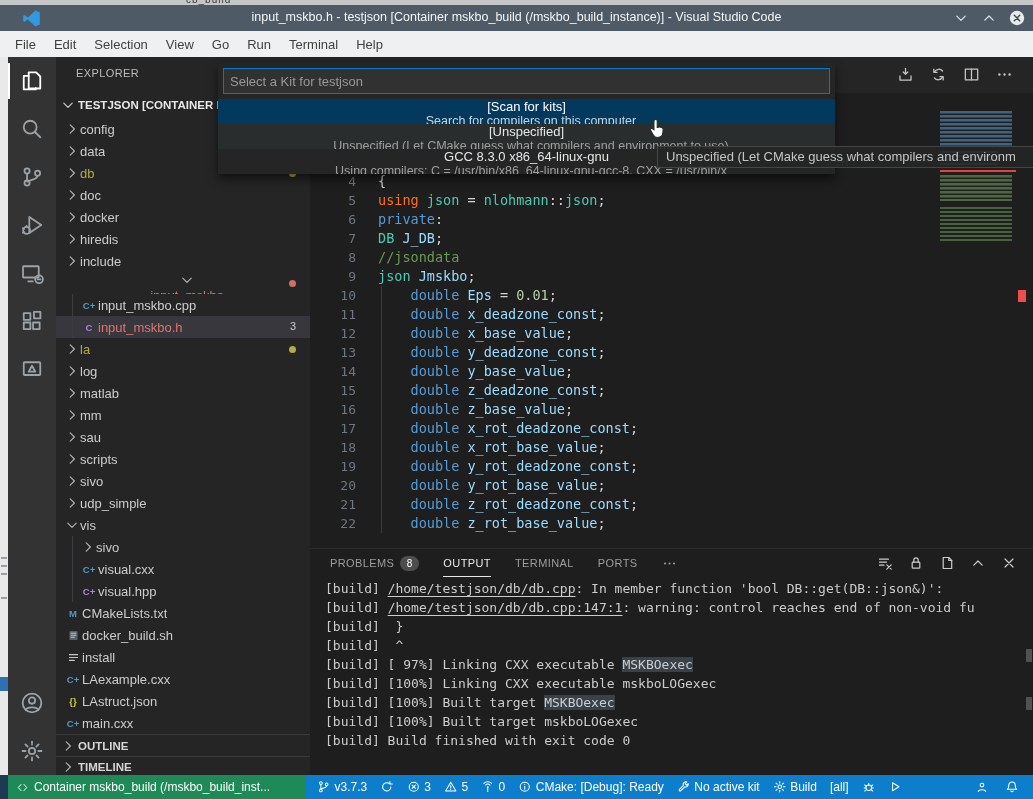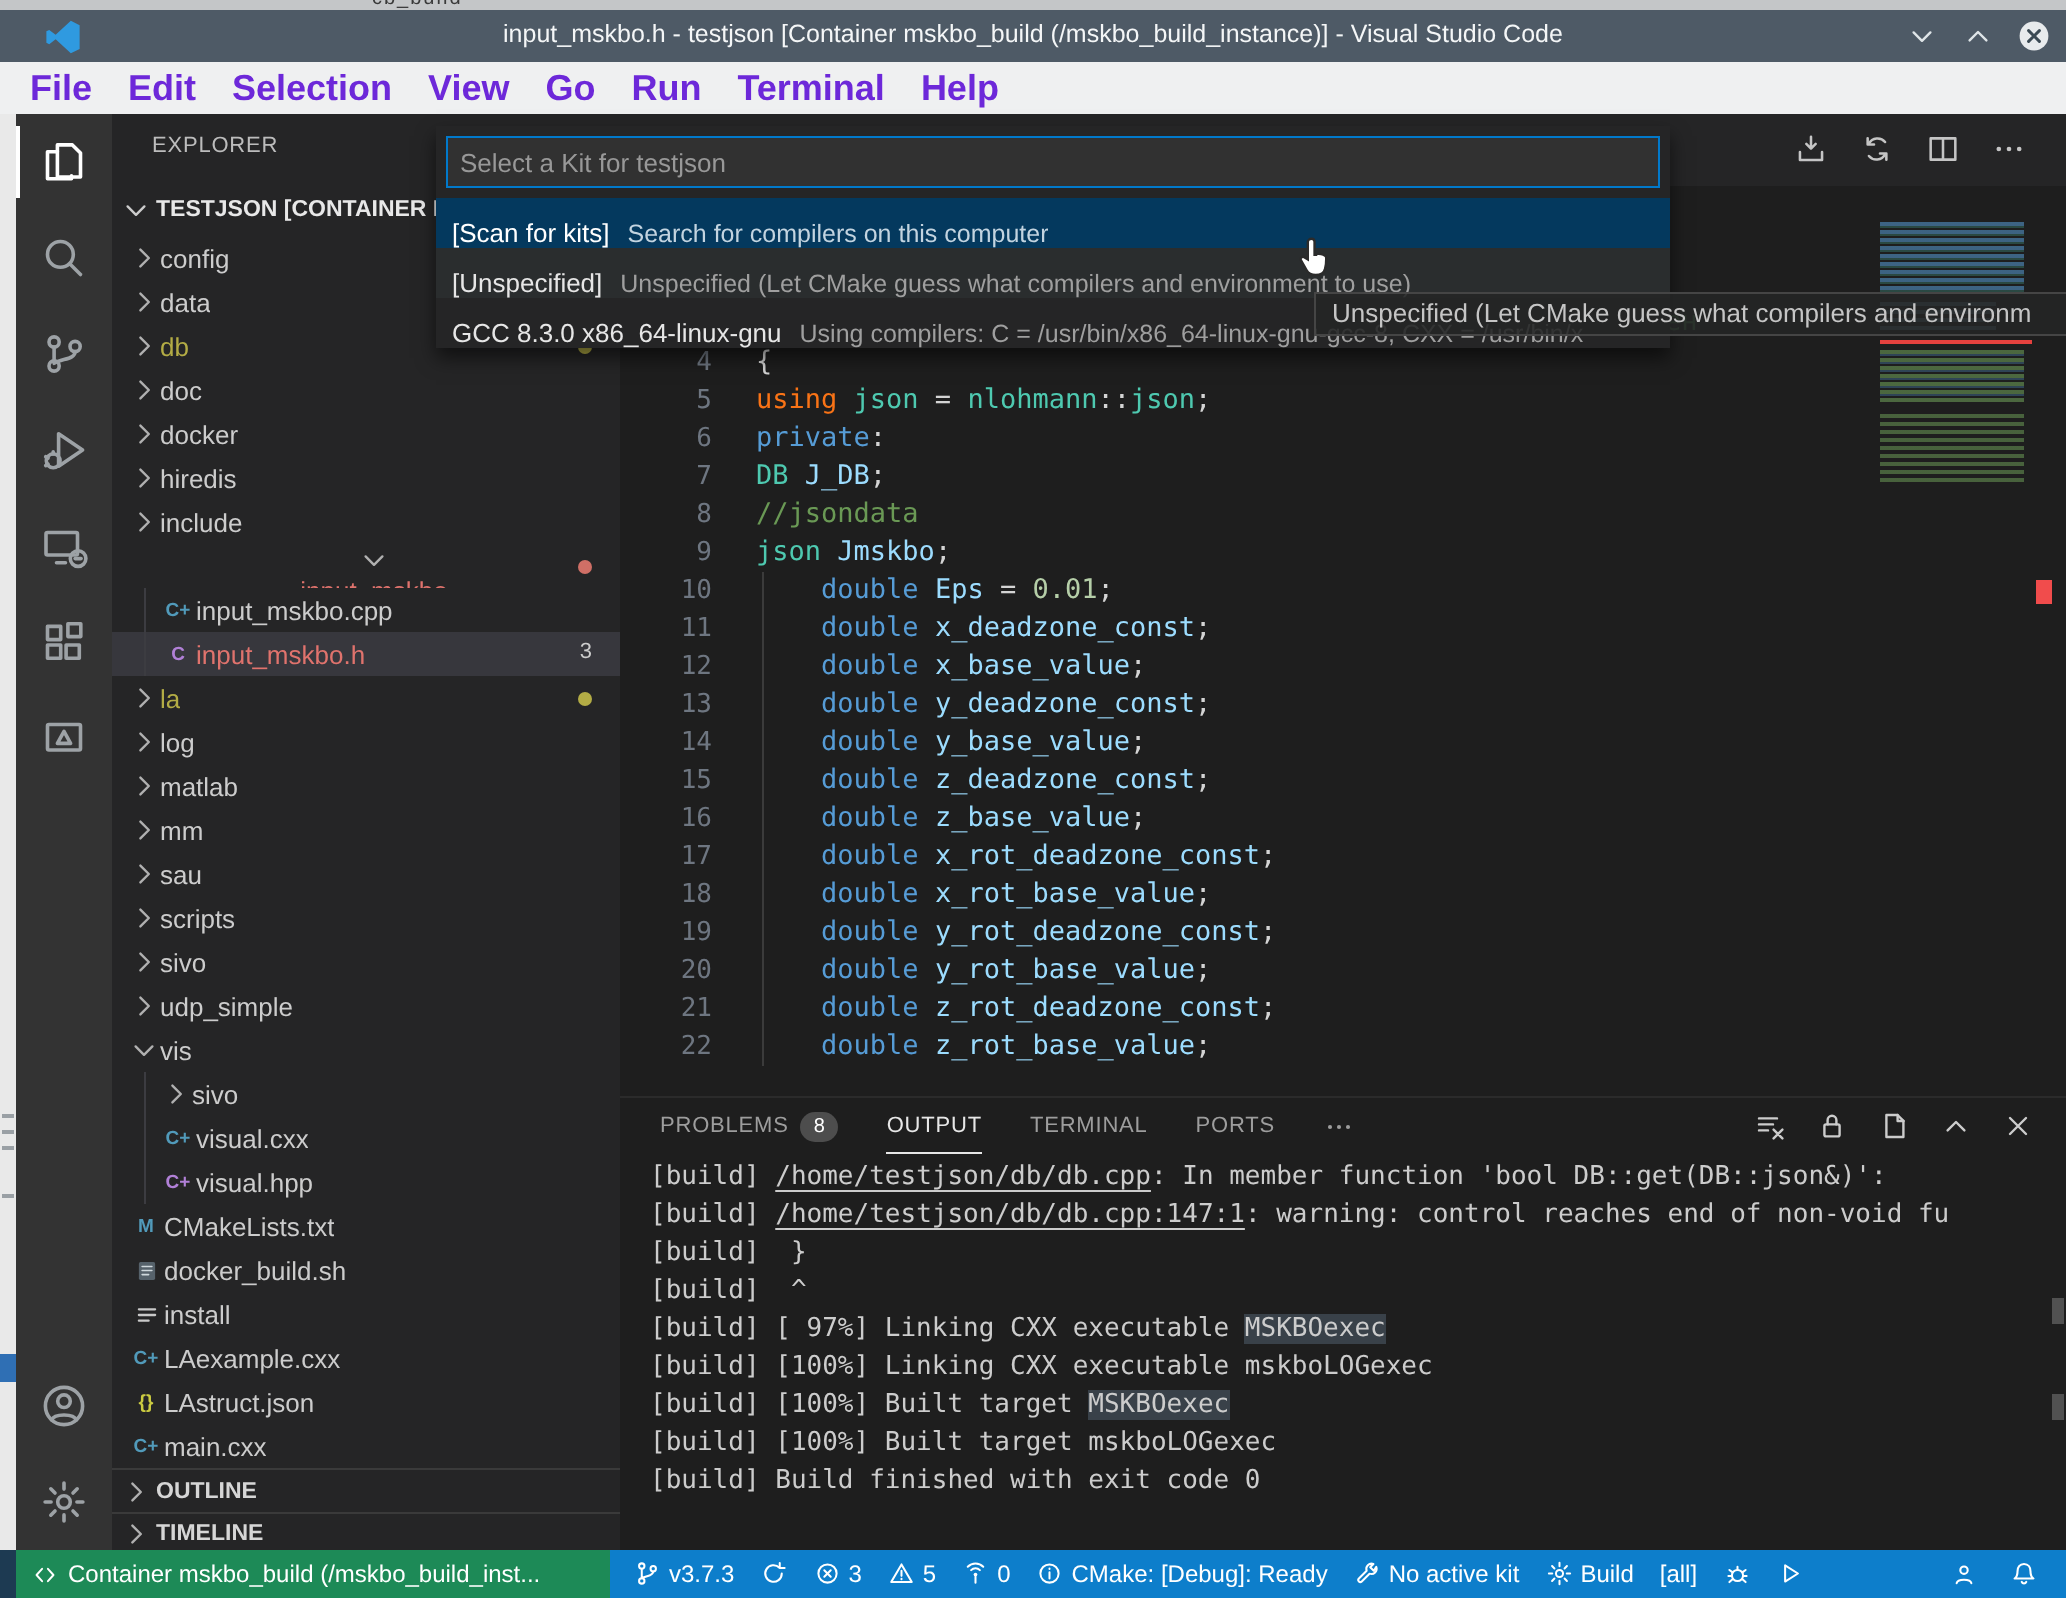--- a/index.html
+++ b/index.html
@@ -14,21 +14,21 @@
 
   
   #titlebar{position:absolute;left:0;top:5px;width:1033px;height:26px;background:#4e5a66;border-bottom:1px solid #7dd3fc;}
   #vscode-logo{position:absolute;left:22px;top:4px;width:19px;height:19px;}
   #window-title{position:absolute;left:0;right:0;top:5px;text-align:center;color:#f4f6f7;font-size:12.5px;white-space:nowrap;}
   #win-controls{position:absolute;right:8px;top:4px;display:flex;gap:12px;align-items:center;height:18px;}
   #win-controls .wc{width:16px;height:16px;color:#dfe5e8;cursor:default;}
 
   
   #menubar{position:absolute;left:0;top:31px;width:1033px;height:26px;background:#eff0f1;display:flex;align-items:center;padding-left:6px;box-sizing:border-box;}
-  .menu-item{color:#6d28d9;padding:3px 9px;font-size:18px;font-weight:bold;}
+  .menu-item{color:#404040;padding:3px 9px;font-size:13px;}
 
   
   #main{position:absolute;left:0;top:57px;width:1033px;height:718px;background:#1e1e1e;}
 
   
   #bg-sliver{position:absolute;left:0;top:0;width:8px;height:718px;background:#e9e9e9;}
   #bg-sliver .smudge{position:absolute;left:1px;width:6px;height:2px;background:#9aa0a5;}
   #bg-sliver .bluebit{position:absolute;left:0;top:620px;width:8px;height:14px;background:#2f6fb4;}
 
   
@@ -83,21 +83,21 @@
   .mm-red{top:69px;height:2px;width:76px;background:#e5413e;}
   .mm-b3{top:74px;height:26px;background:repeating-linear-gradient(180deg,rgba(106,153,85,.6) 0 2px,rgba(86,156,214,.3) 2px 3px,transparent 3px 4px);}
   .mm-b4{top:106px;height:34px;background:repeating-linear-gradient(180deg,rgba(106,153,85,.55) 0 2px,transparent 2px 4px);}
   #ruler-err{position:absolute;left:708px;top:233px;width:8px;height:12px;background:#f14c4c;}
 
   
   #quickpick{position:absolute;left:218px;top:6px;width:617px;background:#252526;z-index:100;box-shadow:0 5px 9px rgba(0,0,0,.55);}
   #qp-inputwrap{padding:5px 5px 5px 5px;}
   #qp-input{width:100%;box-sizing:border-box;height:26px;background:#313131;border:1px solid #0179cb;color:#cccccc;padding:0 6px;font-size:13px;outline:none;font-family:inherit;}
   #qp-input::placeholder{color:#989898;}
-  .qp-row{height:25px;display:flex;align-items:flex-end;padding:0 8px;overflow:hidden;white-space:nowrap;}
+  .qp-row{height:25px;display:flex;align-items:center;padding:0 8px;overflow:hidden;white-space:nowrap;flex-direction:column;}
   .qp-row .qlabel{color:#e6e6e6;}
   .qp-row .qdesc{color:#9f9f9f;font-size:12.5px;margin-left:9px;overflow:hidden;text-overflow:clip;}
   .qp-row.selected{background:#04395e;}
   .qp-row.selected .qlabel{color:#ffffff;}
   .qp-row.selected .qdesc{color:#c3d4e0;}
   .qp-row.hover{background:#2a2d2e;}
 
   
   #editor-fragment{position:absolute;left:735px;top:96px;z-index:90;color:#4f8a51;font-family:"DejaVu Sans Mono",monospace;font-size:13.5px;white-space:pre;}
   #tooltip{position:absolute;left:657px;top:89px;width:390px;height:16px;z-index:110;background:rgba(36,37,38,.88);

